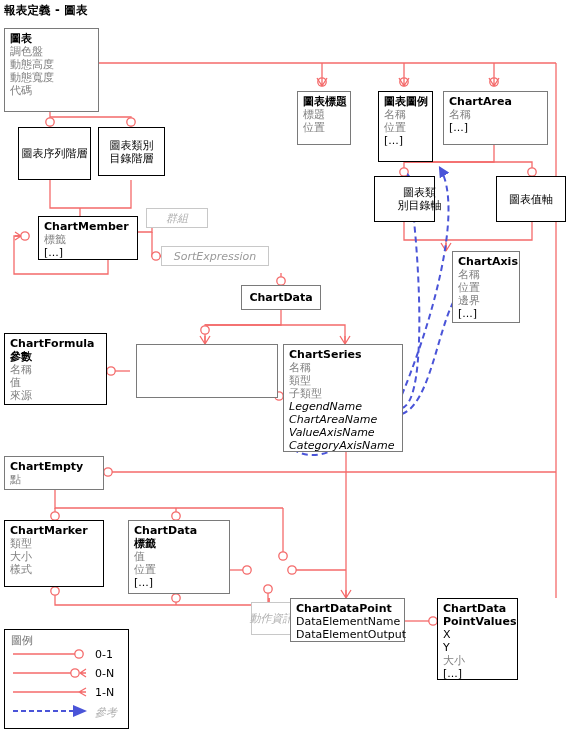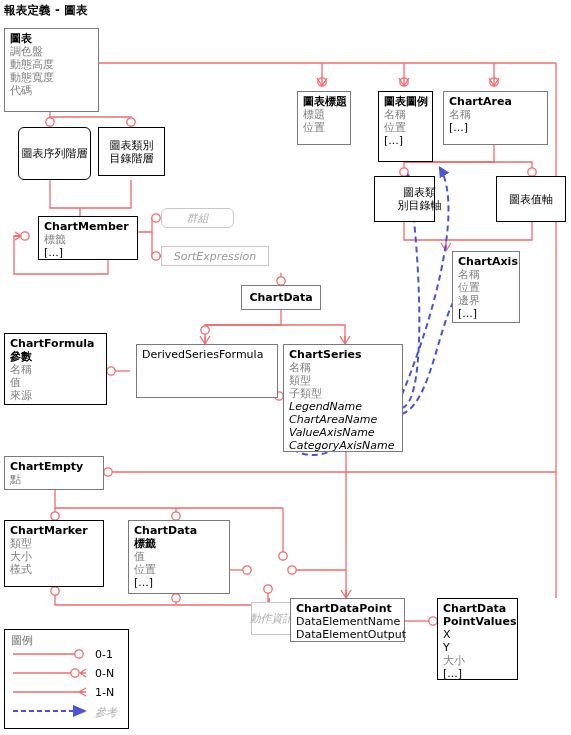--- a/index.html
+++ b/index.html
@@ -167,38 +167,38 @@
 </svg>
 
 <div class="ent gray" style="left:4px;top:28px;width:95px;height:84px;">
   <div class="ttl">圖表</div>
   <div class="attr">調色盤</div>
   <div class="attr">動態高度</div>
   <div class="attr">動態寬度</div>
   <div class="attr">代碼</div>
 </div>
 
-<div class="ent black centerbox" style="left:18px;top:127px;width:73px;height:53px;border-radius:6px;">
+<div class="ent black centerbox" style="left:18px;top:127px;width:73px;height:53px;">
   <div class="plain">圖表序列階層</div>
 </div>
 
 <div class="ent black centerbox" style="left:98px;top:127px;width:67px;height:49px;">
   <div>
     <div class="plain">圖表類別</div>
     <div class="plain">目錄階層</div>
   </div>
 </div>
 
 <div class="ent black" style="left:38px;top:216px;width:100px;height:44px;">
   <div class="ttl">ChartMember</div>
   <div class="attr">標籤</div>
   <div class="attr dark">[...]</div>
 </div>
 
-<div class="ent faded centerbox" style="left:161px;top:208px;width:73px;height:20px;border-radius:6px;">
+<div class="ent faded centerbox" style="left:146px;top:208px;width:62px;height:20px;">
   <div class="fadedtxt">群組</div>
 </div>
 
 <div class="ent faded centerbox" style="left:161px;top:246px;width:108px;height:20px;">
   <div class="fadedtxt" style="font-style:italic;color:#9a9a9a;">SortExpression</div>
 </div>
 
 <div class="ent gray" style="left:297px;top:91px;width:54px;height:54px;">
   <div class="ttl">圖表標題</div>
   <div class="attr">標題</div>
@@ -243,21 +243,20 @@
 
 <div class="ent black" style="left:4px;top:333px;width:103px;height:72px;">
   <div class="ttl">ChartFormula</div>
   <div class="attr b">參數</div>
   <div class="attr">名稱</div>
   <div class="attr">值</div>
   <div class="attr">來源</div>
 </div>
 
 <div class="ent gray" style="left:136px;top:344px;width:142px;height:54px;">
-  <div class="attr dark">DerivedSeriesFormula</div>
 </div>
 
 <div class="ent gray" style="left:283px;top:344px;width:120px;height:108px;">
   <div class="ttl">ChartSeries</div>
   <div class="attr">名稱</div>
   <div class="attr">類型</div>
   <div class="attr">子類型</div>
   <div class="attr ital">LegendName</div>
   <div class="attr ital">ChartAreaName</div>
   <div class="attr ital">ValueAxisName</div>

